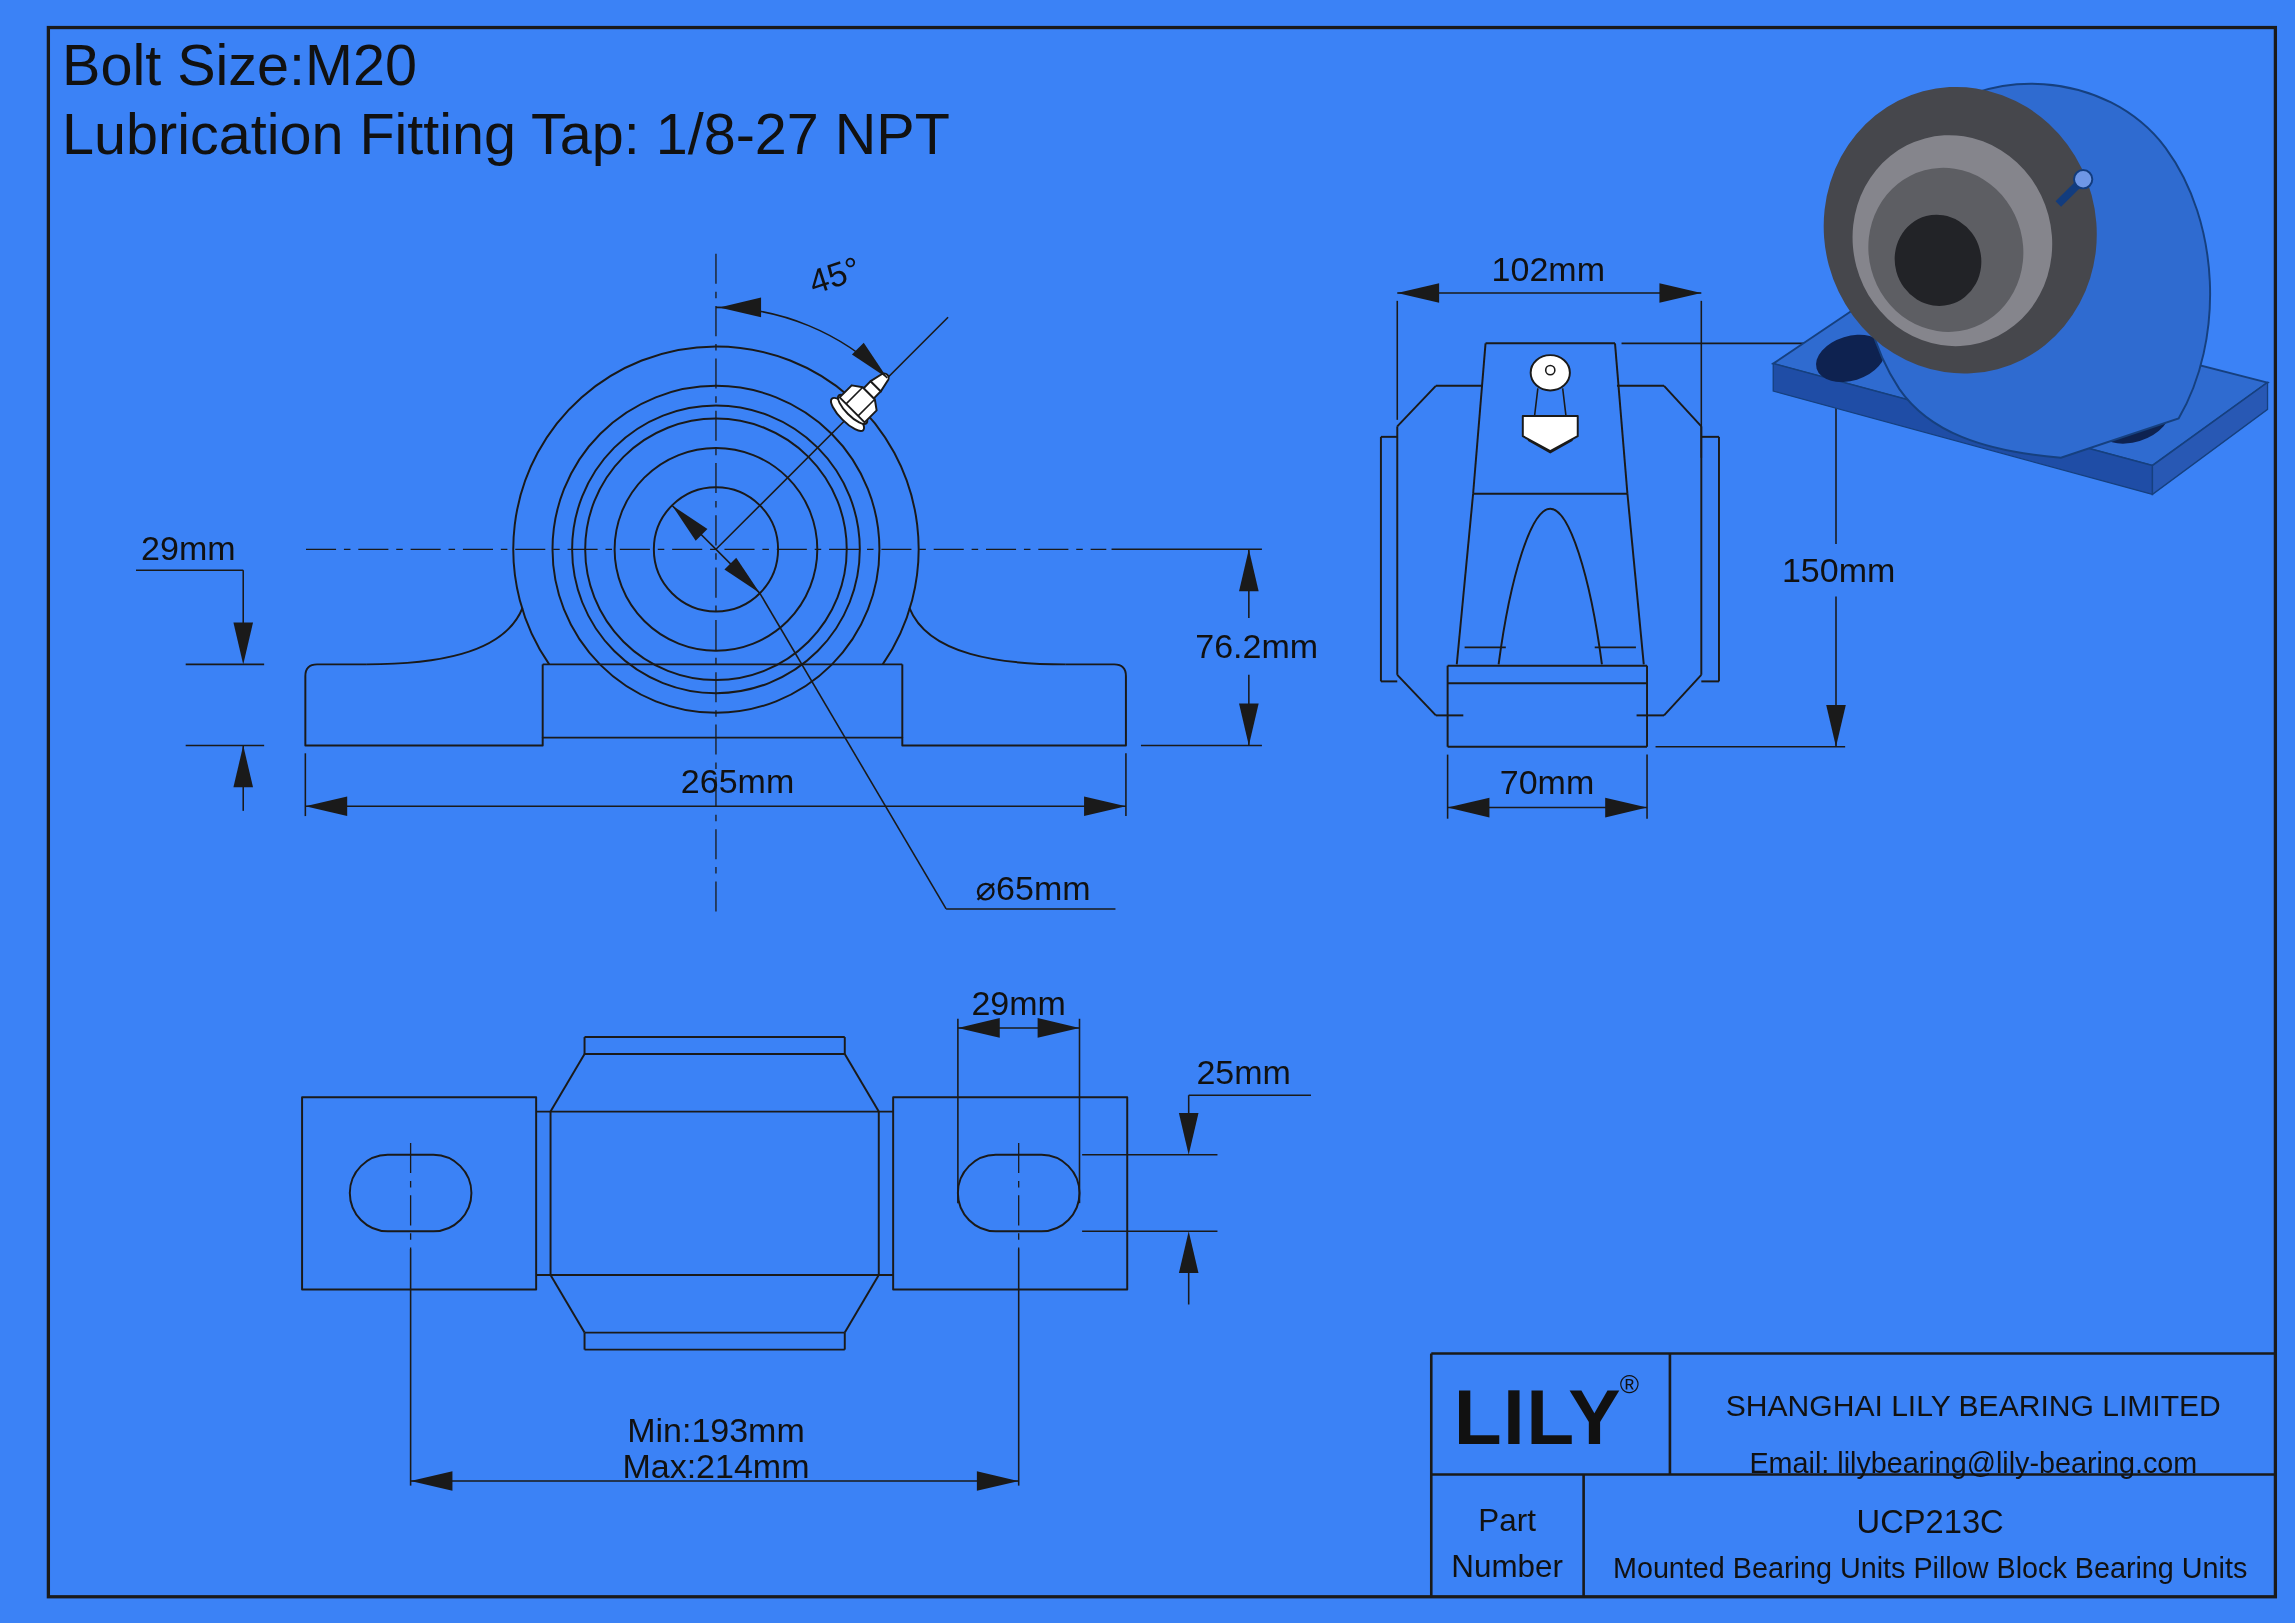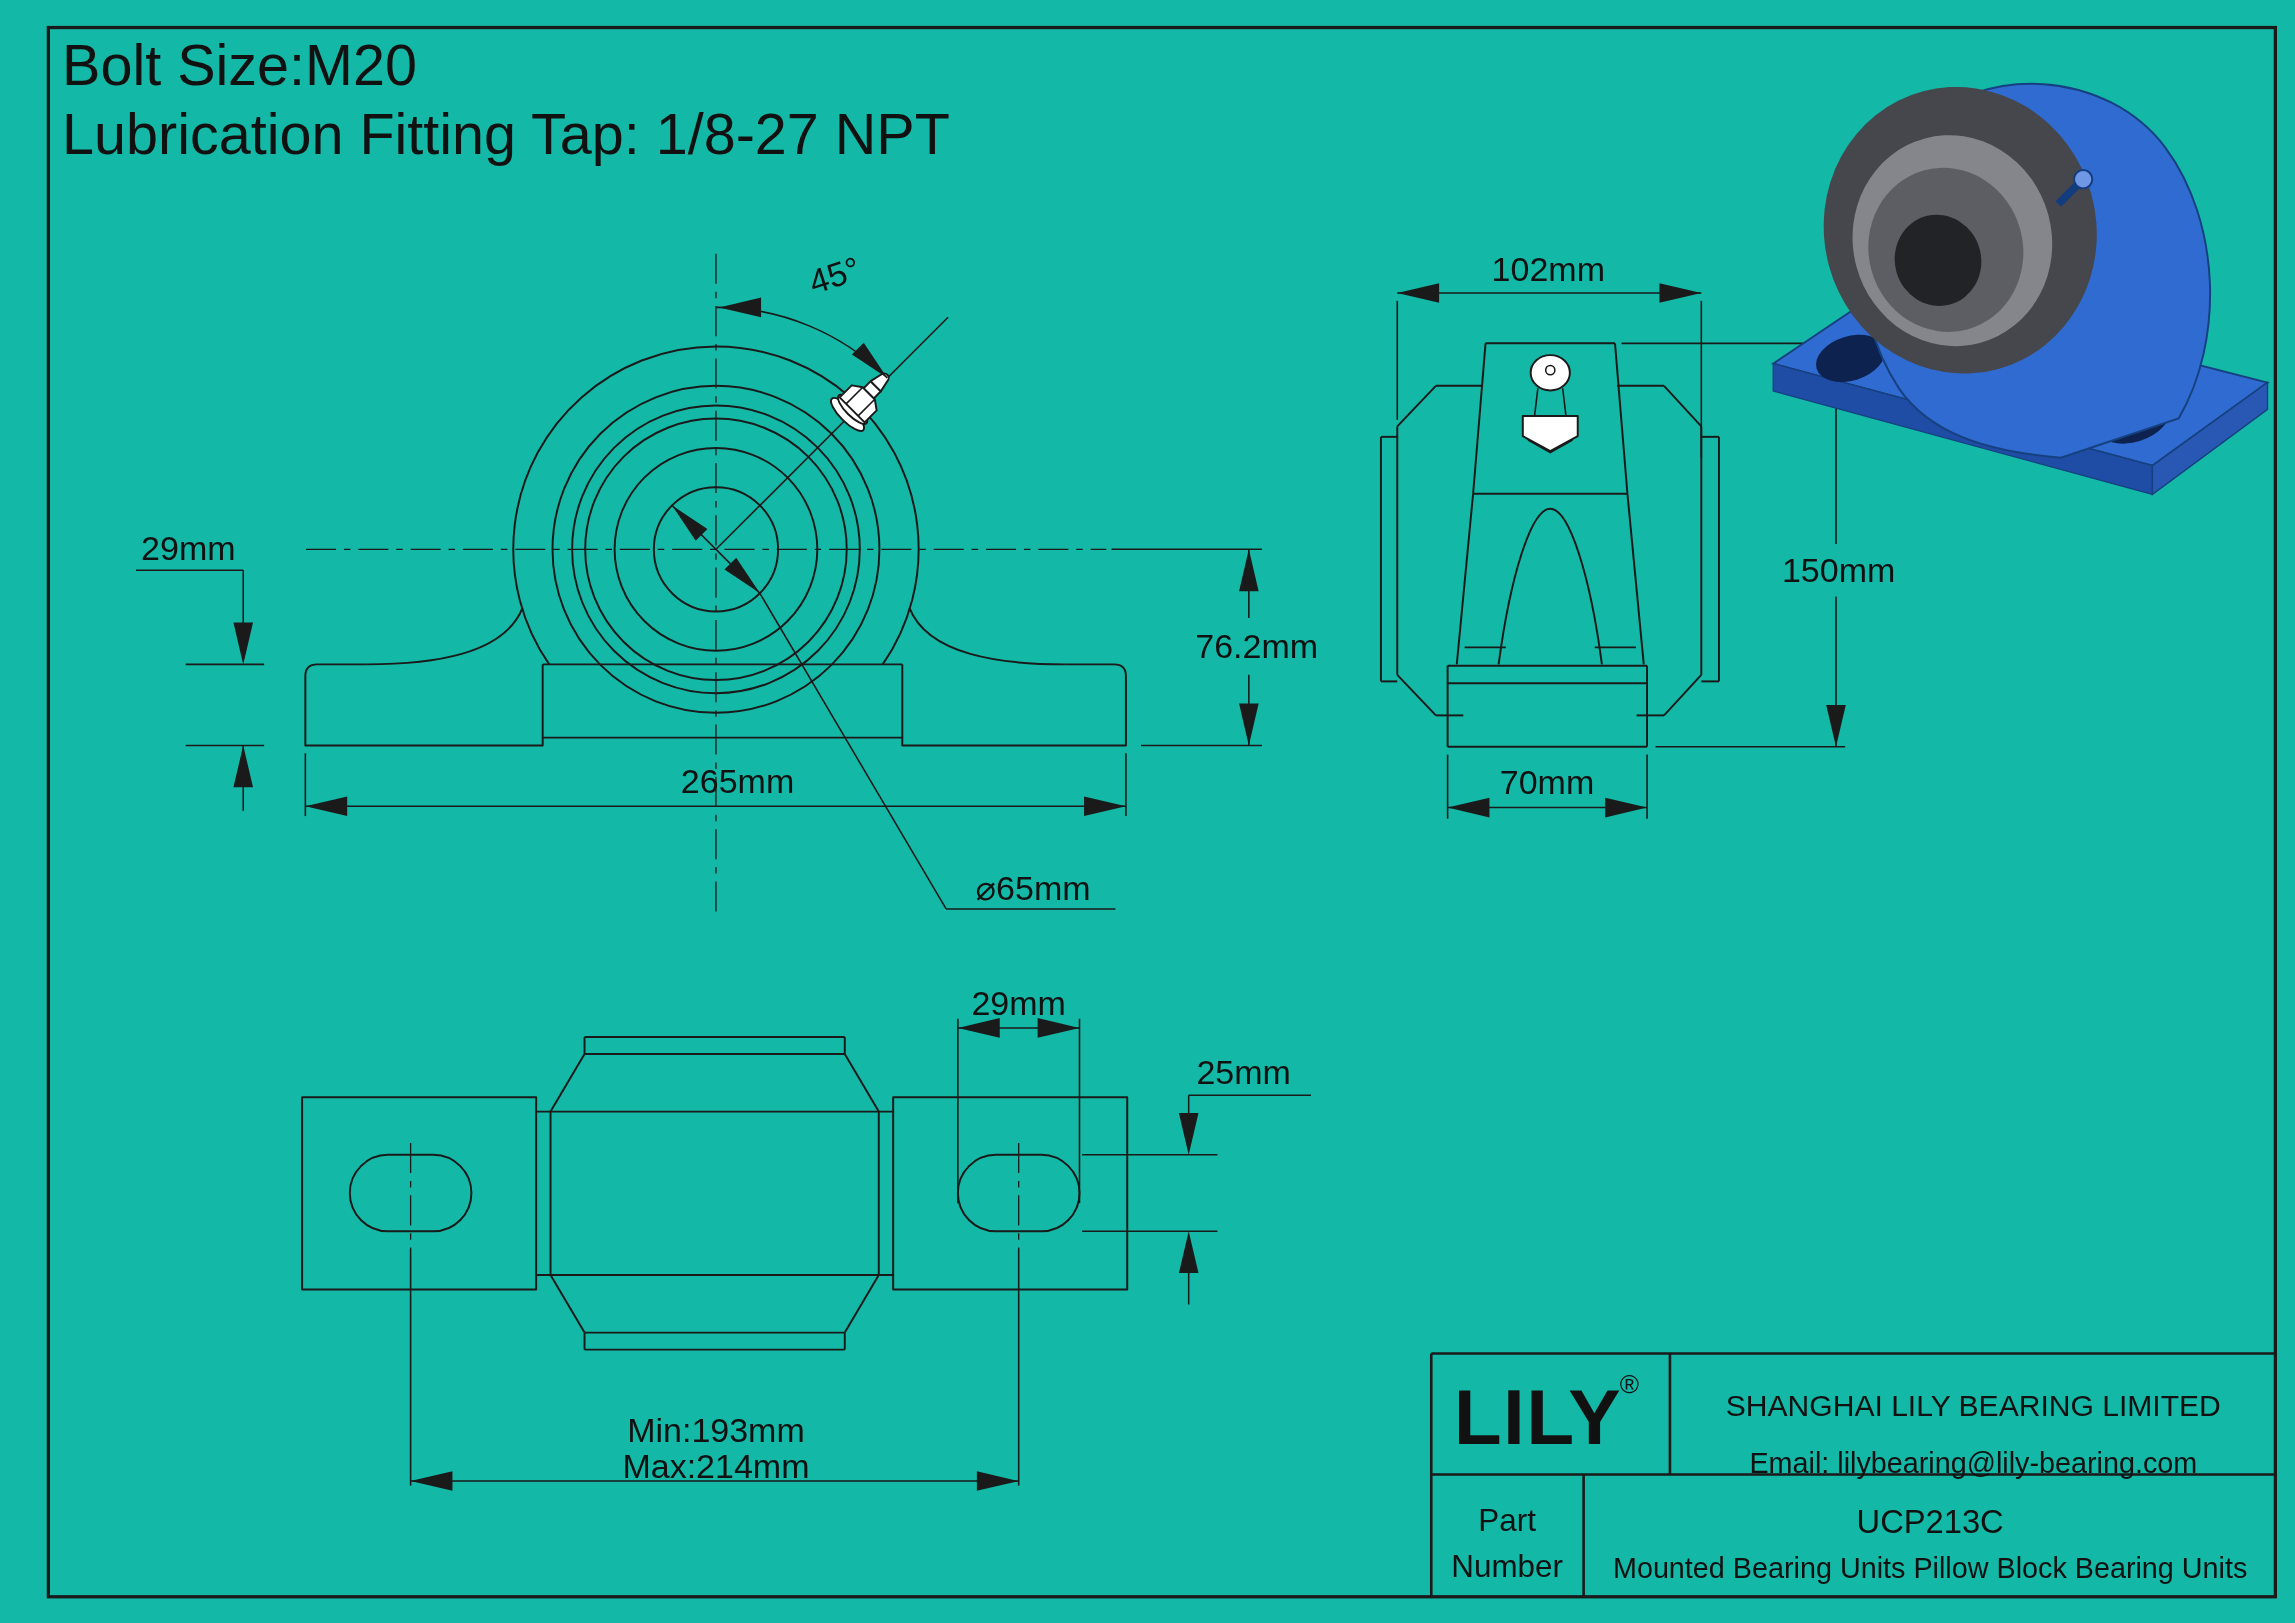--- a/index.html
+++ b/index.html
@@ -1,16 +1,16 @@
 <!DOCTYPE html>
 <html style="font-size:10.5px"><head>
 <meta charset="utf-8">
 <style>
   html,body{margin:0;padding:0;background:#ffffff;}
-  #sheet{position:relative;width:2295px;height:1623px;background:#14b8a6;font-family:"Liberation Sans",sans-serif;}
+  #sheet{position:relative;width:2295px;height:1623px;background:#3b82f6;font-family:"Liberation Sans",sans-serif;}
   svg{position:absolute;left:0;top:0;}
   .ln{stroke:#1a1a1a;stroke-width:3;fill:none;stroke-linecap:butt;stroke-linejoin:round;}
   .lw{stroke:#1a1a1a;stroke-width:3;fill:#ffffff;stroke-linejoin:round;}
   .dl{stroke:#1a1a1a;stroke-width:2.4;fill:none;}
   .cl{stroke:#1a1a1a;stroke-width:2;stroke-dasharray:46 12 10 12;fill:none;}
   .ah{fill:#1a1a1a;stroke:none;}
   .dim{font-size:52px;fill:#111111;text-anchor:middle;}
   .hdr{font-size:88px;fill:#111111;}
   .tb{fill:#111111;text-anchor:middle;}
   .tbl{stroke:#1a1a1a;stroke-width:4;fill:none;}

